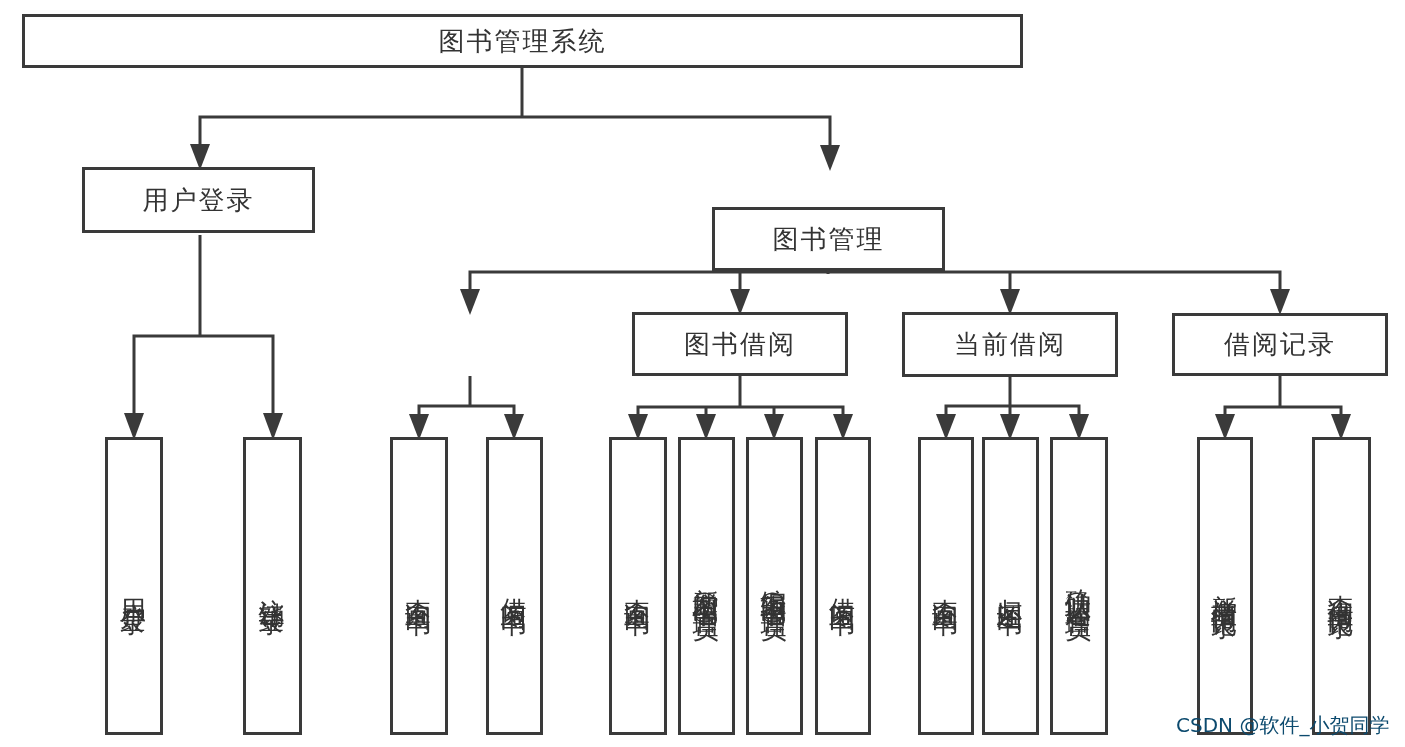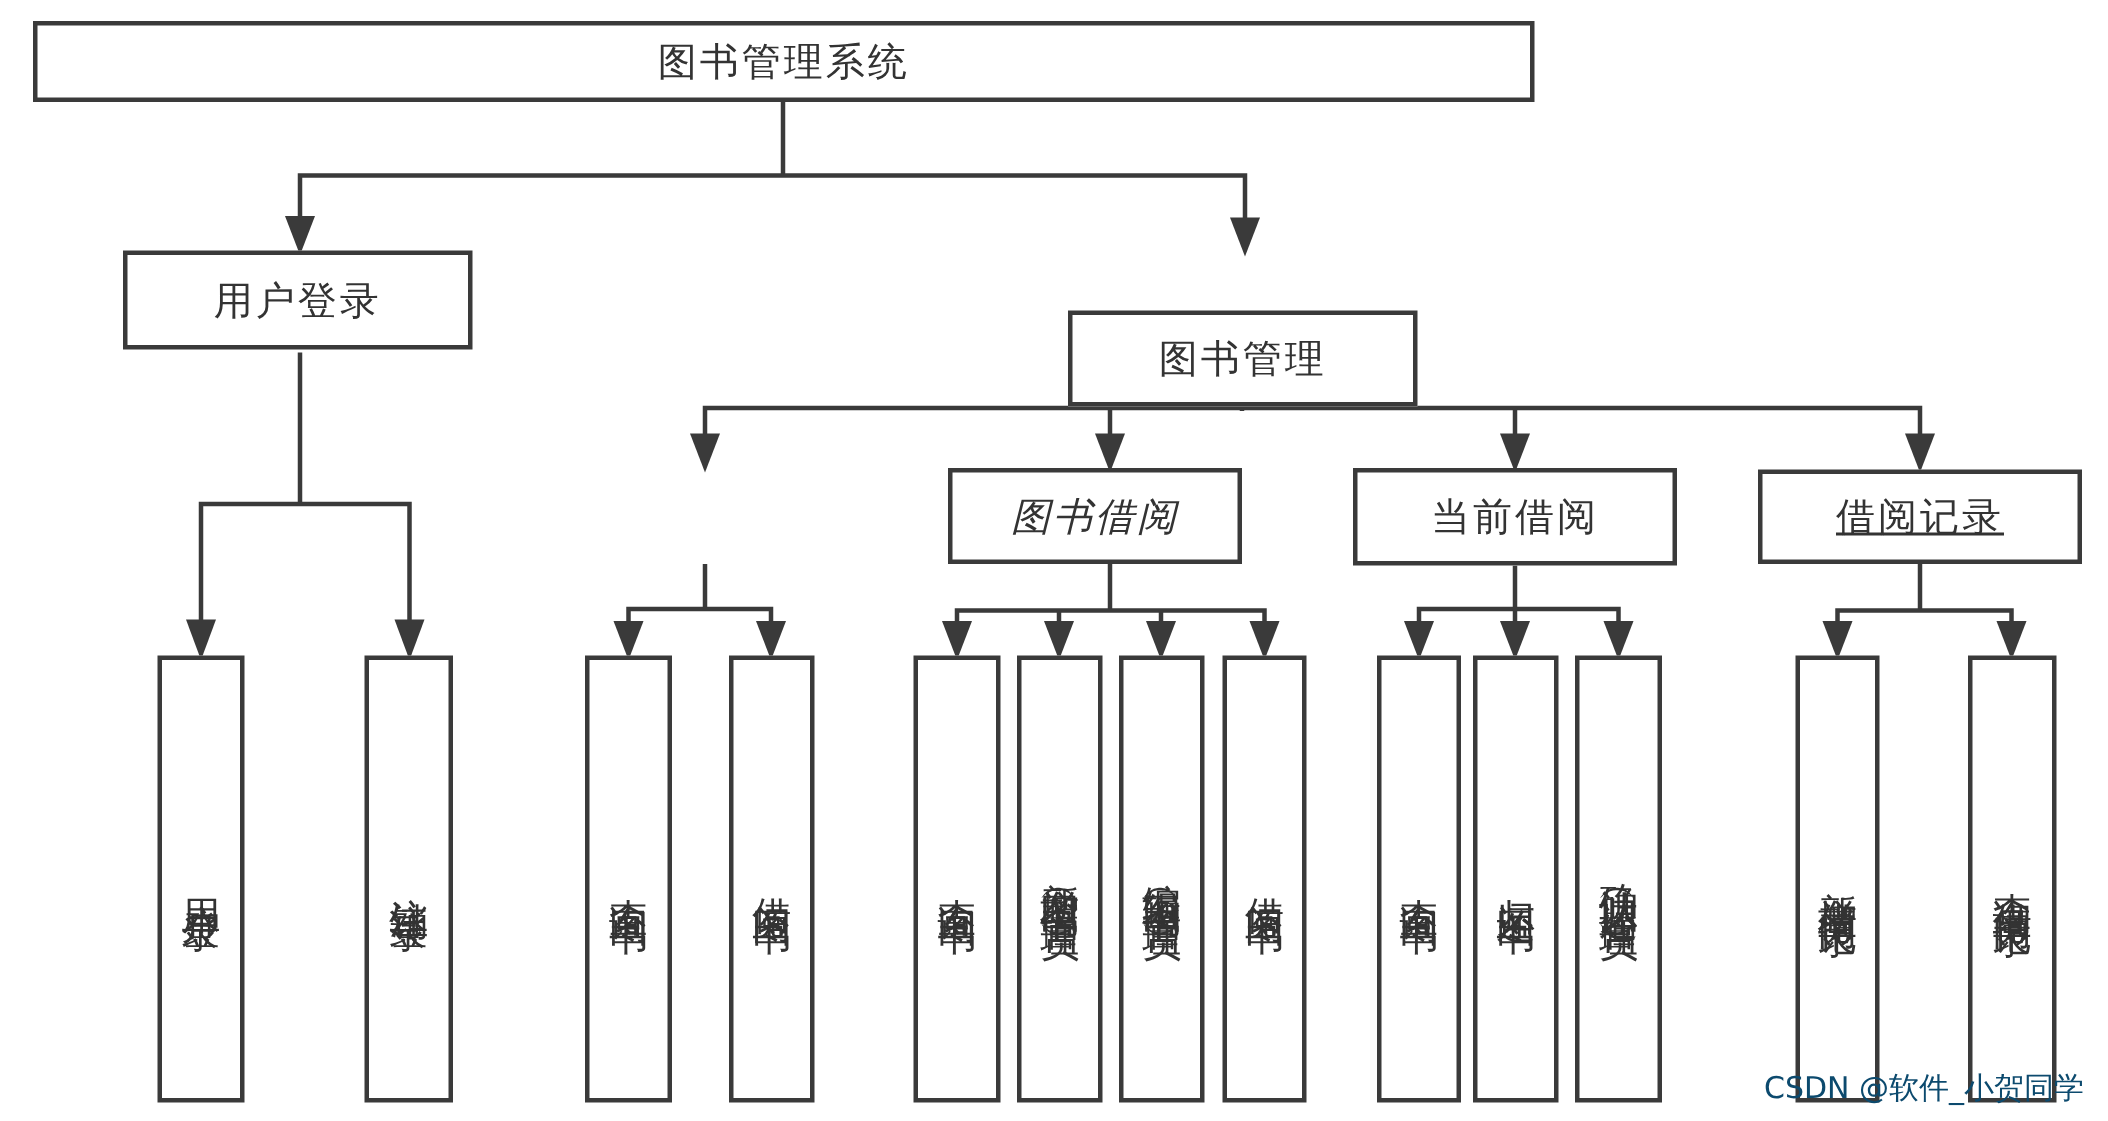--- a/index.html
+++ b/index.html
@@ -113,23 +113,23 @@
       <polygon points="1215,414 1235,414 1225,440"></polygon>
       <polygon points="1331,414 1351,414 1341,440"></polygon>
     </g>
   </svg>
 
   <div class="node" style="left:22px; top:14px; width:1001px; height:54px;">图书管理系统</div>
 
   <div class="node" style="left:82px; top:167px; width:233px; height:66px;">用户登录</div>
   <div class="node" style="left:712px; top:170px; width:233px; height:64px;margin-top:37px;">图书管理</div>
 
-  <div class="node" style="left:632px; top:312px; width:196px; height:64px;font-style:italic;">图书借阅</div>
+  <div class="node" style="left:632px; top:312px; width:216px; height:64px;">图书借阅</div>
   <div class="node" style="left:902px; top:312px; width:216px; height:65px;">当前借阅</div>
-  <div class="node" style="left:1172px; top:313px; width:216px; height:63px;text-decoration:underline;">借阅记录</div>
+  <div class="node" style="left:1172px; top:313px; width:216px; height:63px;">借阅记录</div>
 
   <div class="node leaf" style="left:105px; top:437px; width:58px; height:298px;">用户登录</div>
   <div class="node leaf" style="left:243px; top:437px; width:59px; height:298px;">注销登录</div>
 
   <div class="node leaf" style="left:390px; top:437px; width:58px; height:298px;">查询图书</div>
   <div class="node leaf" style="left:486px; top:437px; width:57px; height:298px;">借阅图书</div>
 
   <div class="node leaf" style="left:609px; top:437px; width:58px; height:298px;">查询图书</div>
   <div class="node leaf" style="left:678px; top:437px; width:57px; height:298px;">新增图书（管理员）</div>
   <div class="node leaf" style="left:746px; top:437px; width:57px; height:298px;">编辑图书（管理员）</div>

